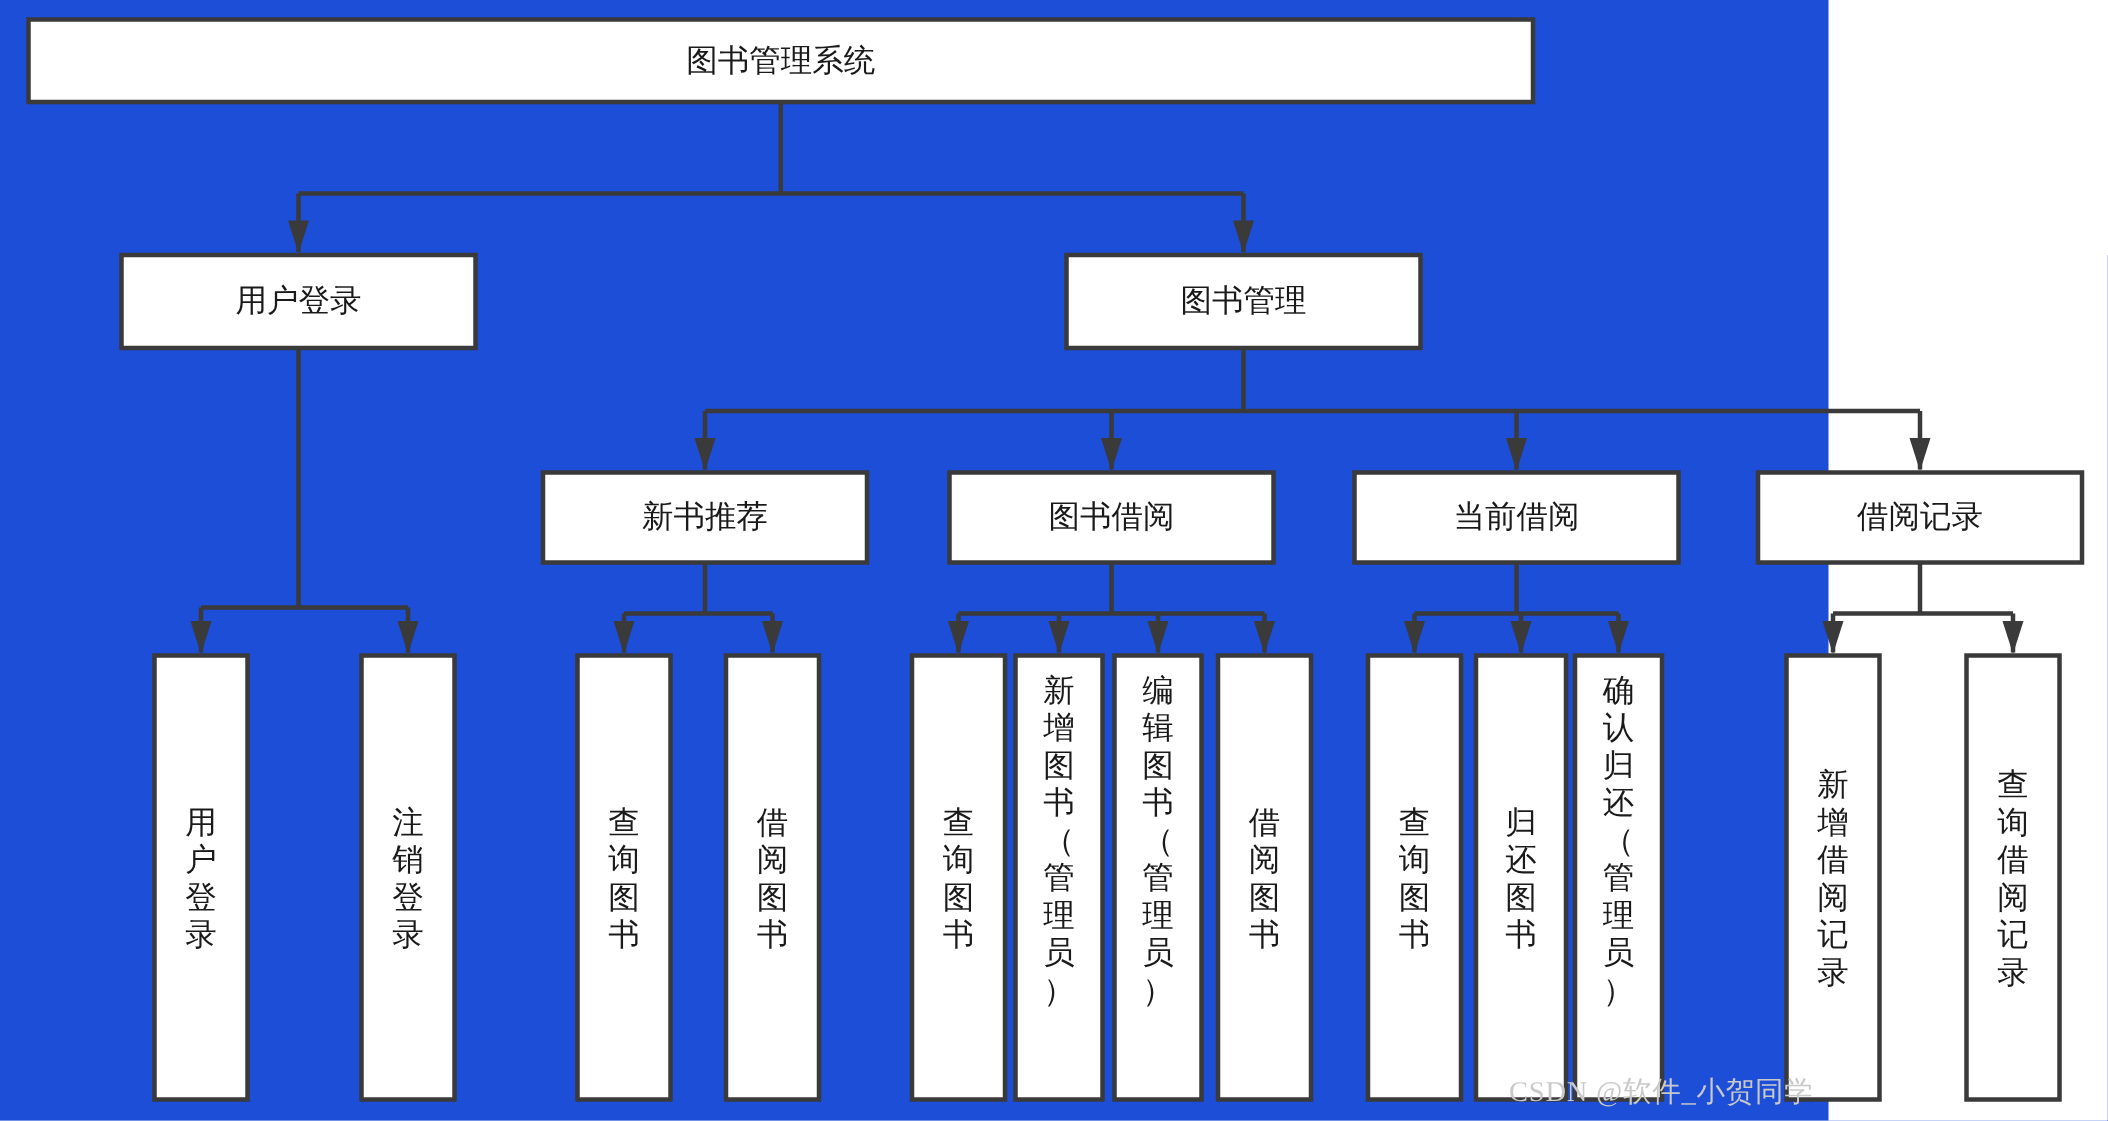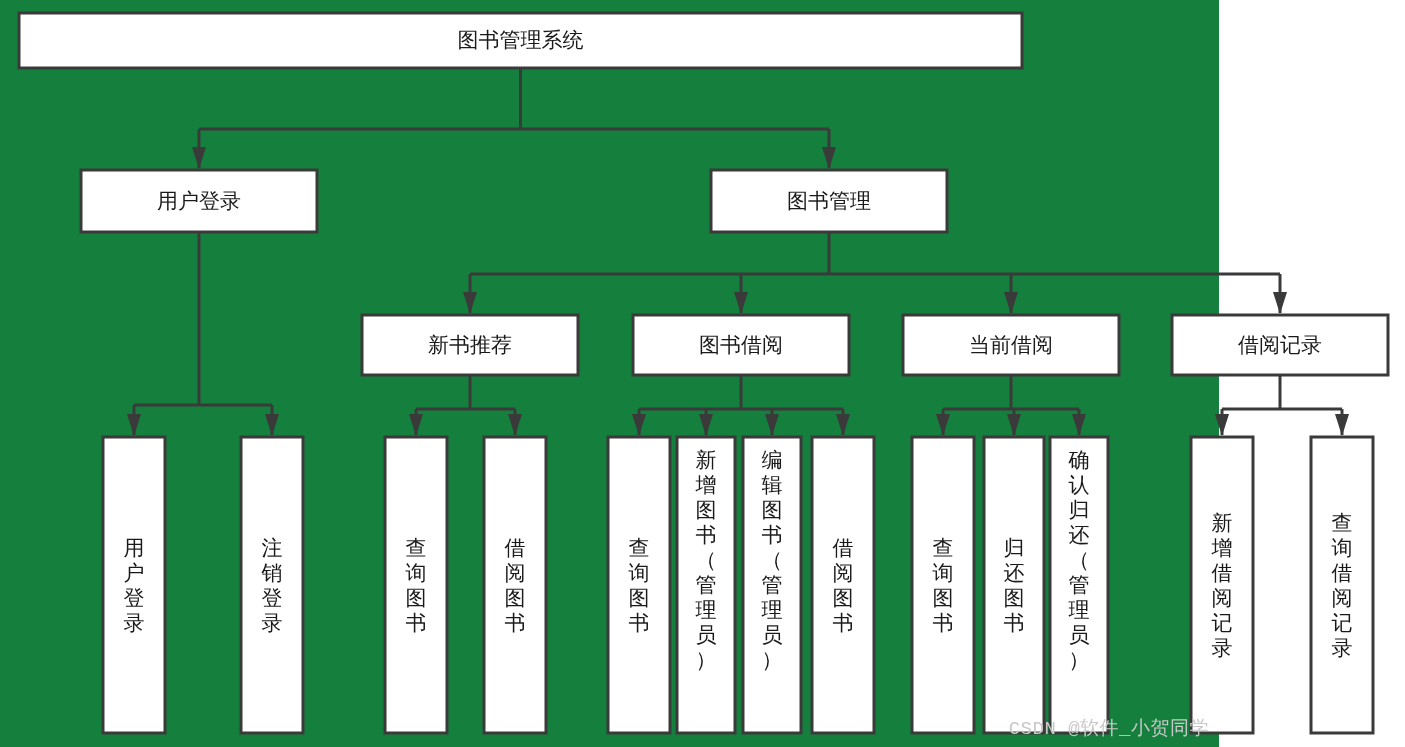--- a/index.html
+++ b/index.html
@@ -10,21 +10,21 @@
   body {
     width: 1405px;
     height: 747px;
     font-family: "Liberation Sans", "DejaVu Sans", sans-serif;
     overflow: hidden;
   }
   #diagram-root {
     position: relative;
     width: 1219px;
     height: 747px;
-    background: #15803d;
+    background: #1d4ed8;
   }
   svg.flow {
     position: absolute;
     left: 0;
     top: 0;
     width: 1405px;
     height: 747px;
   }
   .node-box {
     fill: #ffffff;
@@ -52,21 +52,21 @@
   .arrow-head {
     fill: #3a3a3a;
     stroke: none;
   }
   .watermark {
     position: absolute;
     right: 10px;
     bottom: 6px;
     color: #c9c9c9;
     font-size: 19px;
-    font-family: Liberation Mono, monospace;
+    font-family: Liberation Serif, serif;
     white-space: nowrap;
     letter-spacing: 0.5px;
     user-select: none;
   }
 </style>
 </head>
 <body>
 
 <div id="diagram-root">
 

